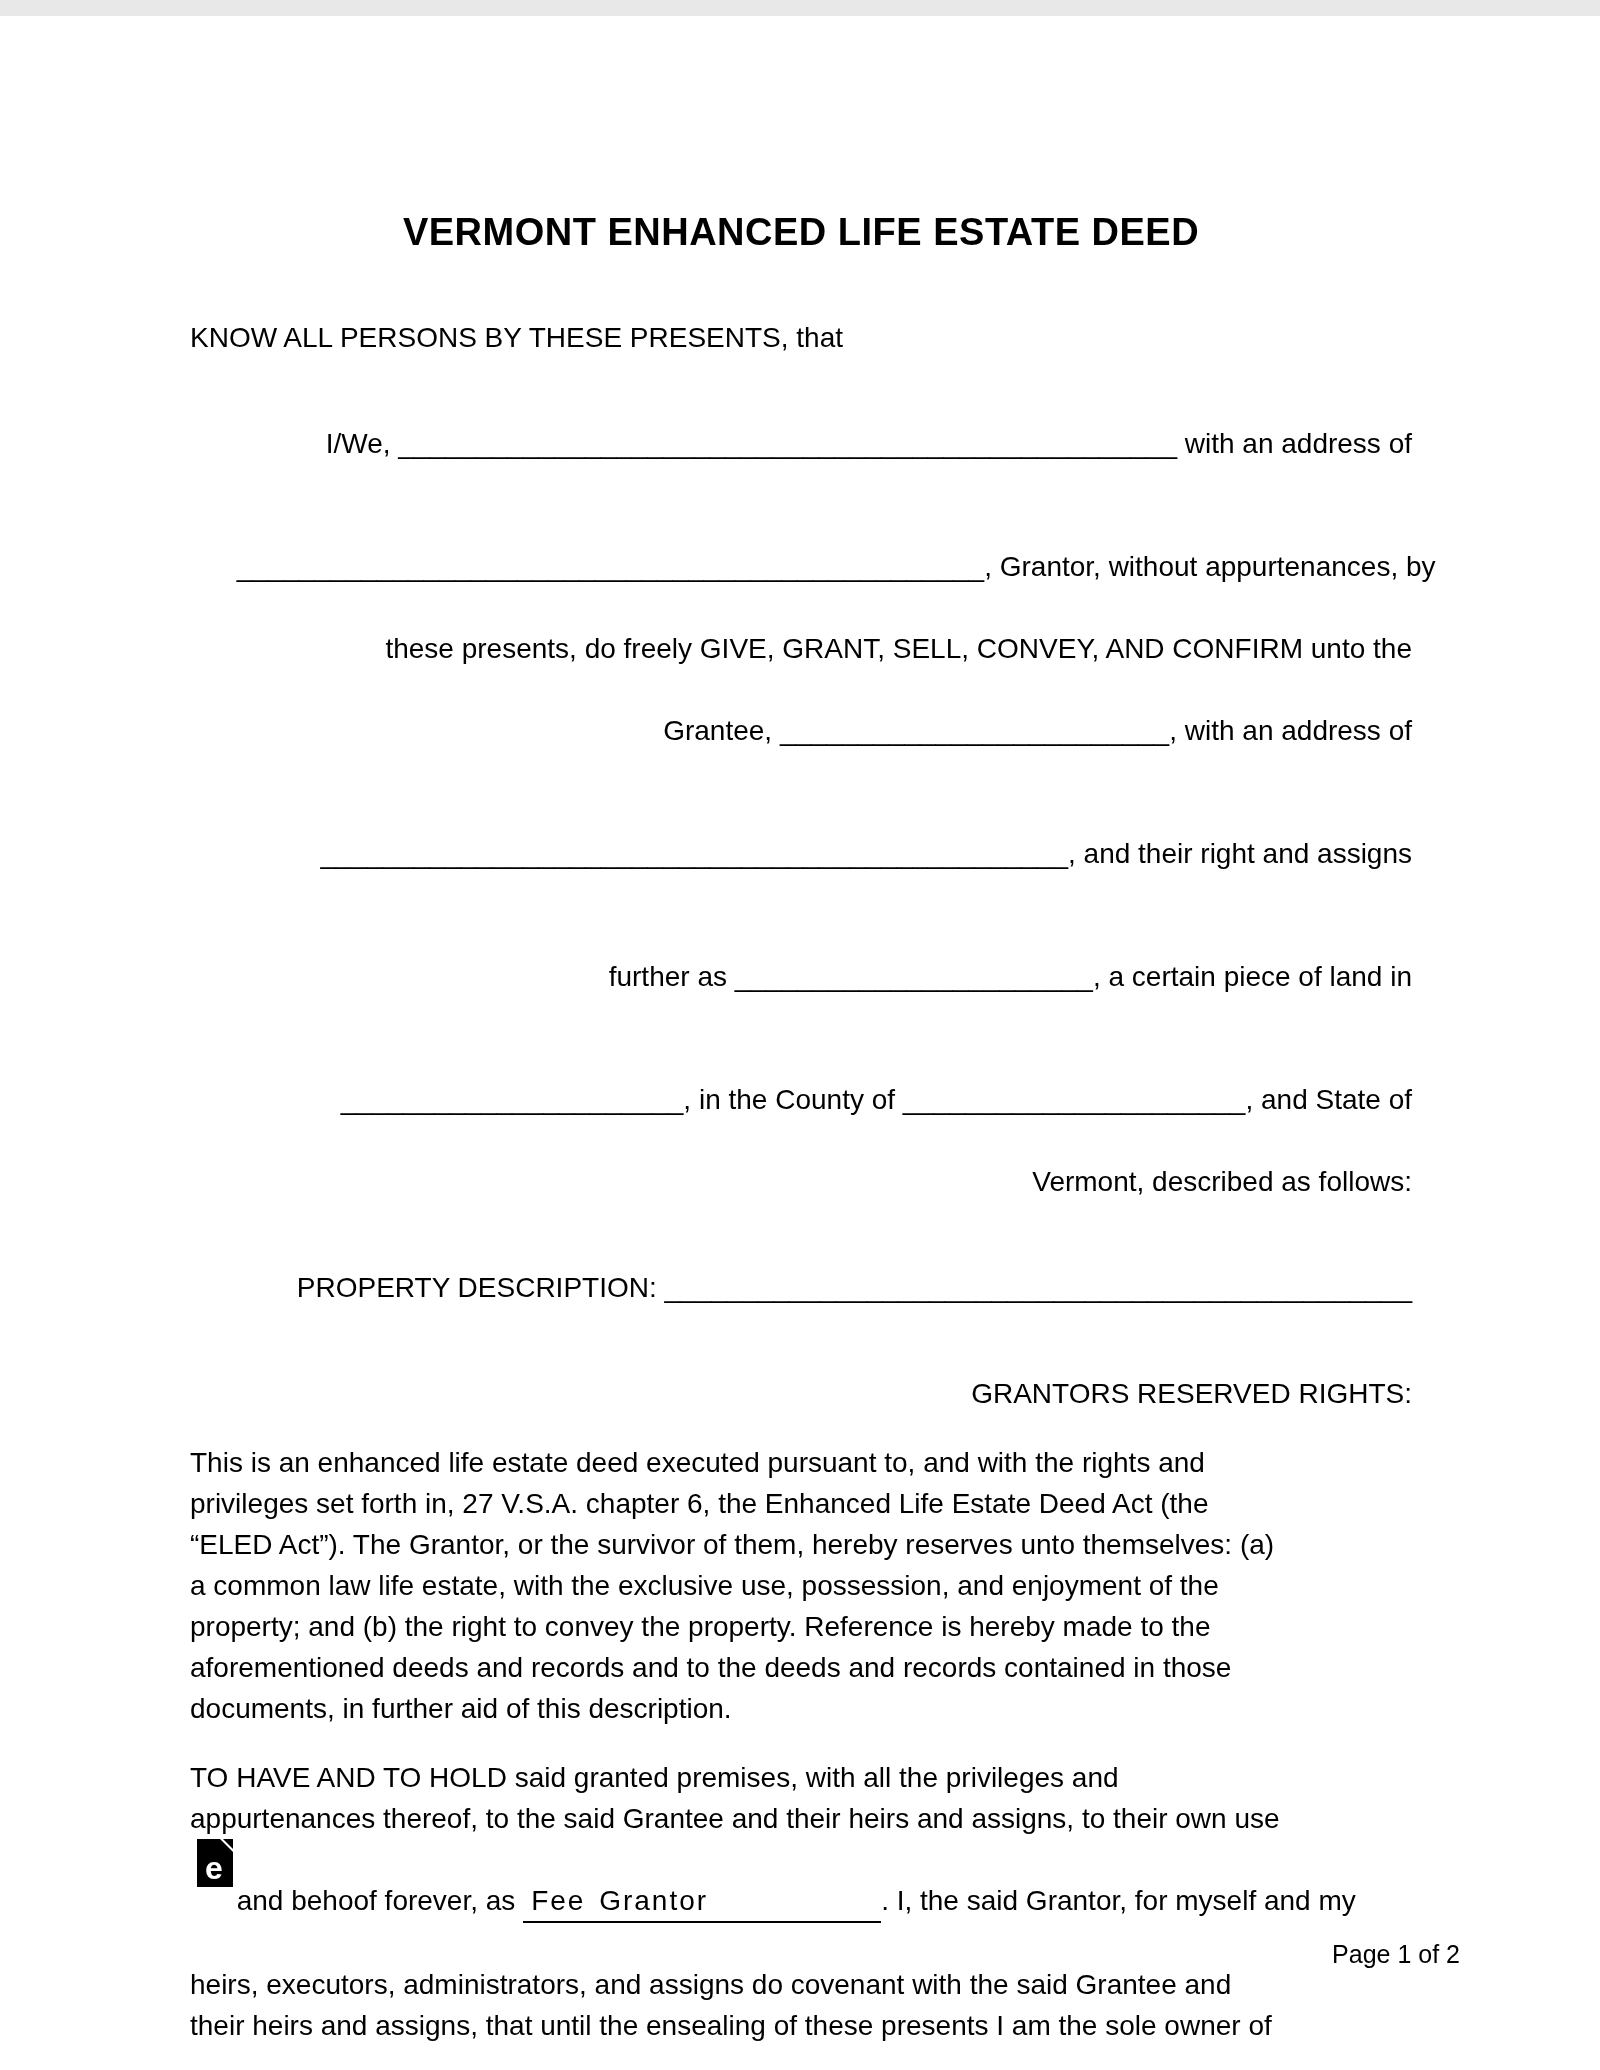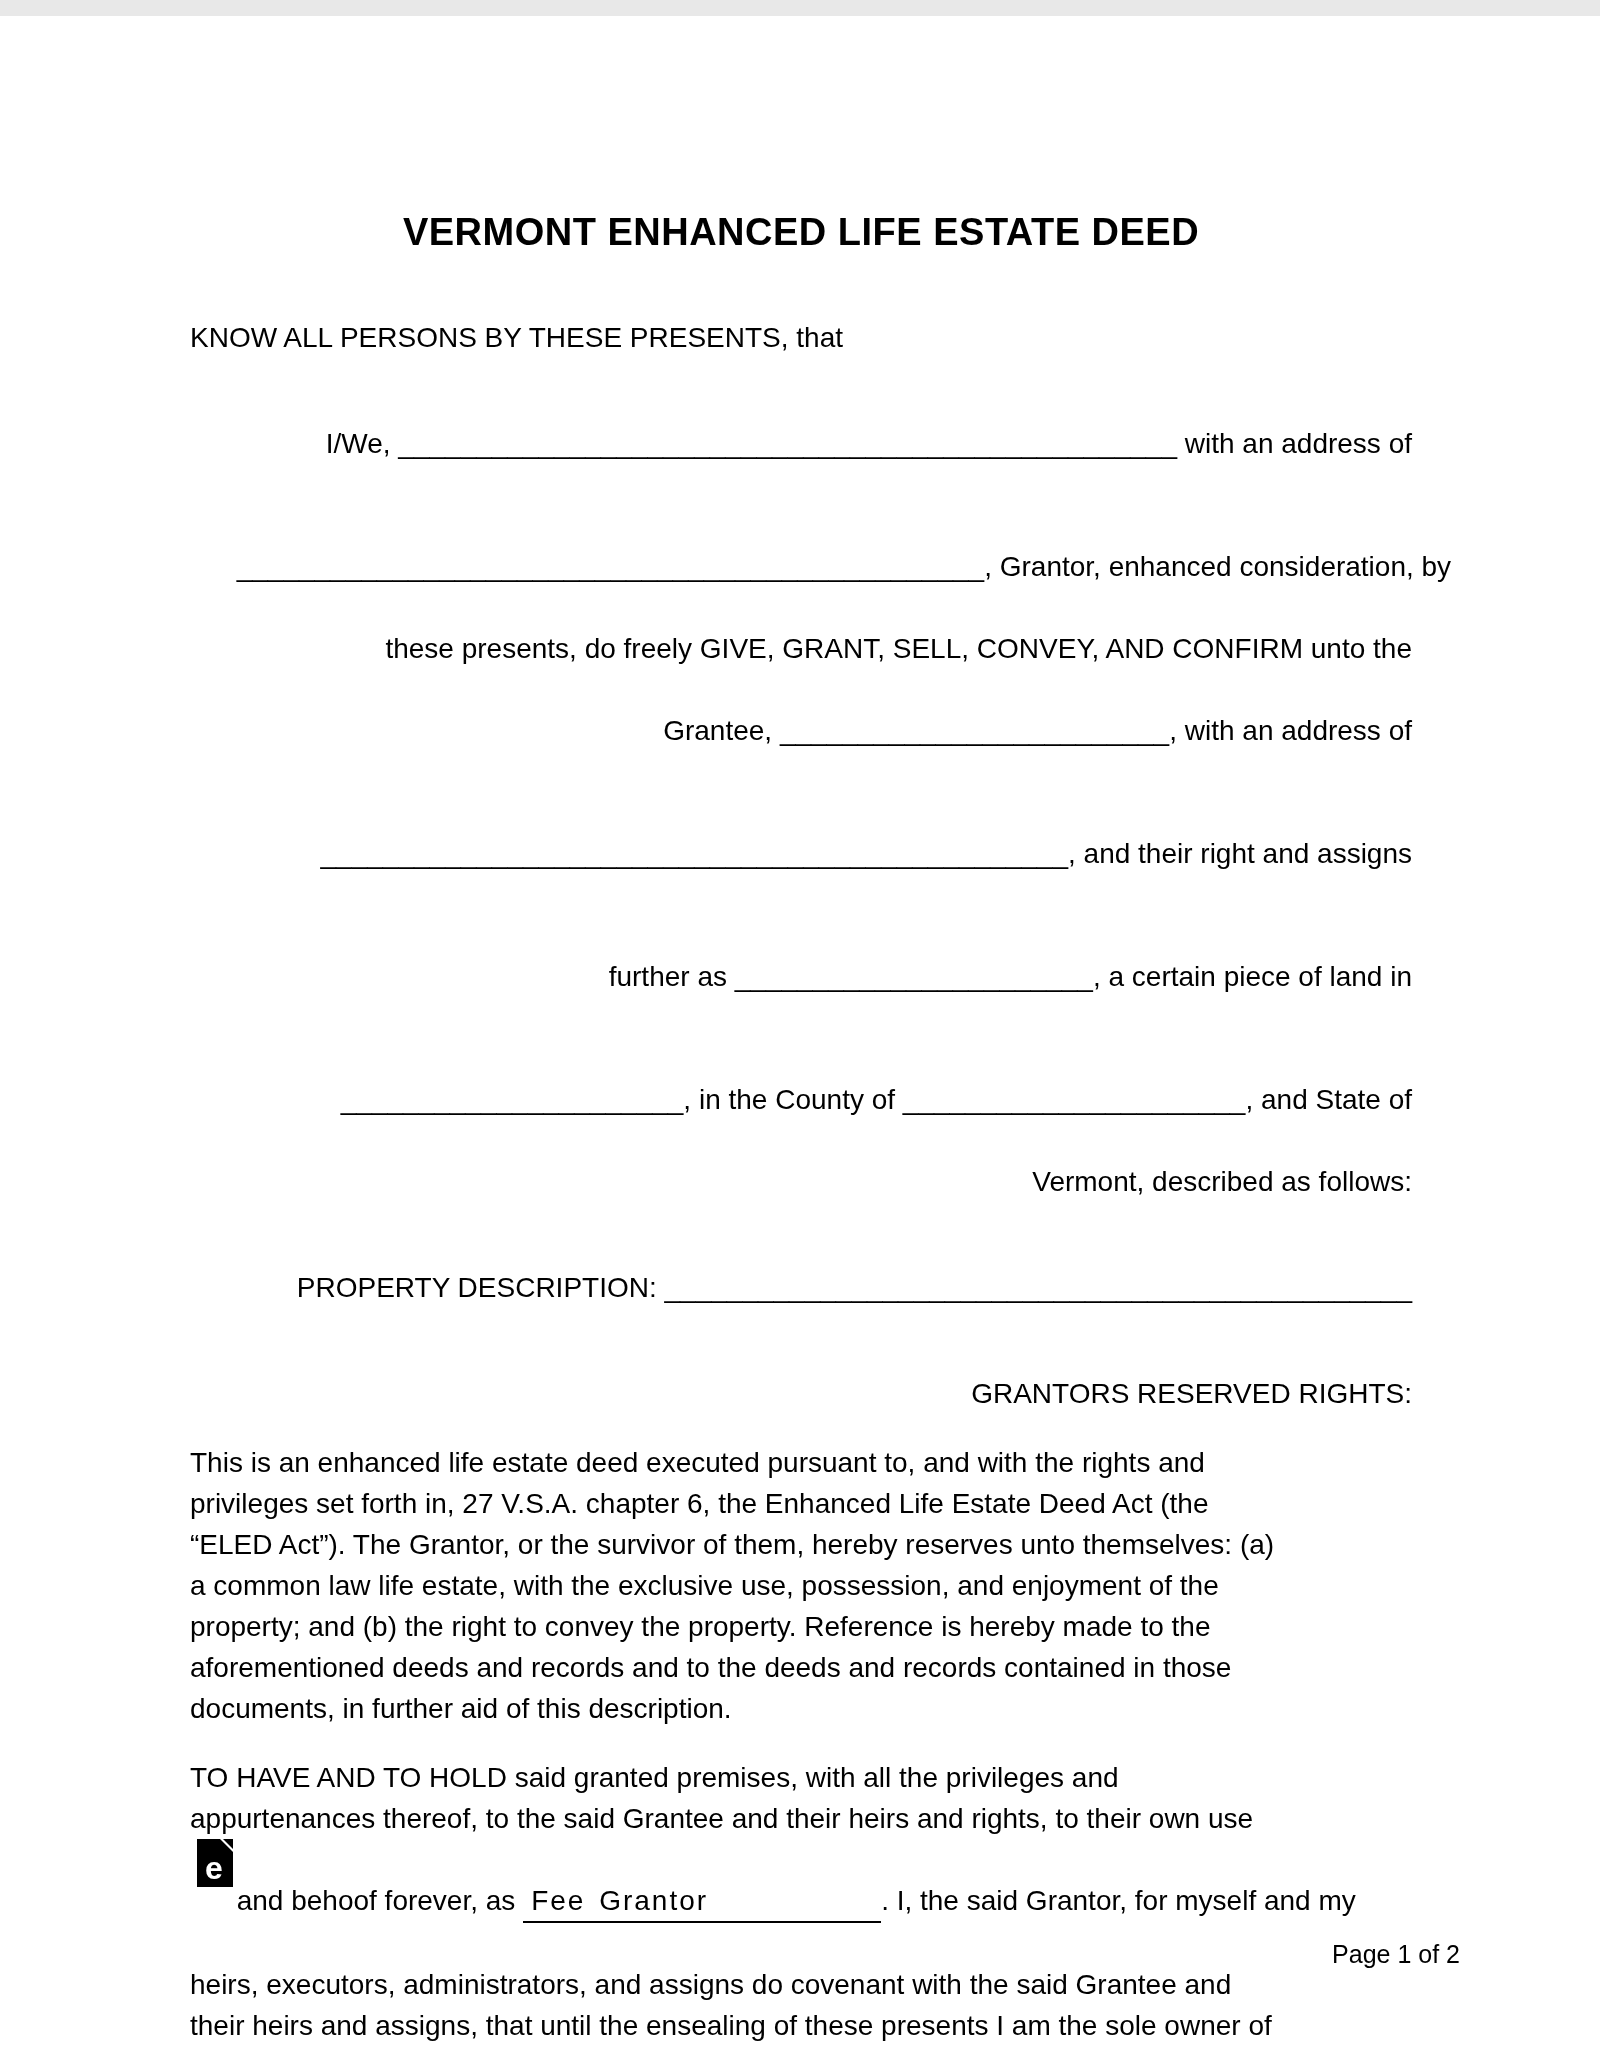--- a/index.html
+++ b/index.html
@@ -59,21 +59,21 @@
 
   <h1 class="title">VERMONT ENHANCED LIFE ESTATE DEED</h1>
 
   <div class="line intro">KNOW ALL PERSONS BY THESE PRESENTS, that</div>
 
   <div class="para gap24">
     <div class="line">
       <span>I/We, </span><span class="blank">__________________________________________________</span><span> with an address of</span>
     </div>
     <div class="line">
-      <span class="blank">________________________________________________</span><span>, Grantor, enhanced consideration, by</span>
+      <span class="blank">________________________________________________</span><span>, Grantor, without appurtenances, by</span>
     </div>
     <div class="line">these presents, do freely GIVE, GRANT, SELL, CONVEY, AND CONFIRM unto the</div>
     <div class="line">
       <span>Grantee, </span><span class="blank">_________________________</span><span>, with an address of</span>
     </div>
     <div class="line">
       <span class="blank">________________________________________________</span><span>, and their right and assigns</span>
     </div>
     <div class="line">
       <span>further as </span><span class="blank">_______________________</span><span>, a certain piece of land in</span>
@@ -95,21 +95,21 @@
     <div class="line">privileges set forth in, 27 V.S.A. chapter 6, the Enhanced Life Estate Deed Act (the</div>
     <div class="line">“ELED Act”). The Grantor, or the survivor of them, hereby reserves unto themselves: (a)</div>
     <div class="line">a common law life estate, with the exclusive use, possession, and enjoyment of the</div>
     <div class="line">property; and (b) the right to convey the property. Reference is hereby made to the</div>
     <div class="line">aforementioned deeds and records and to the deeds and records contained in those</div>
     <div class="line">documents, in further aid of this description.</div>
   </div>
 
   <div class="para gap28">
     <div class="line">TO HAVE AND TO HOLD said granted premises, with all the privileges and</div>
-    <div class="line">appurtenances thereof, to the said Grantee and their heirs and rights, to their own use</div>
+    <div class="line">appurtenances thereof, to the said Grantee and their heirs and assigns, to their own use</div>
     <div class="line">
       <span>and behoof forever, as </span><span class="fill-field"><span class="fill-text">Fee Grantor</span></span><span>. I, the said Grantor, for myself and my</span>
     </div>
     <div class="line">heirs, executors, administrators, and assigns do covenant with the said Grantee and</div>
     <div class="line">their heirs and assigns, that until the ensealing of these presents I am the sole owner of</div>
 
   </div>
 
   <svg class="footer-logo" viewBox="0 0 36 48" xmlns="http://www.w3.org/2000/svg">
     <path d="M0 0 H23 L36 13 V48 H0 Z" fill="#000000"></path>

